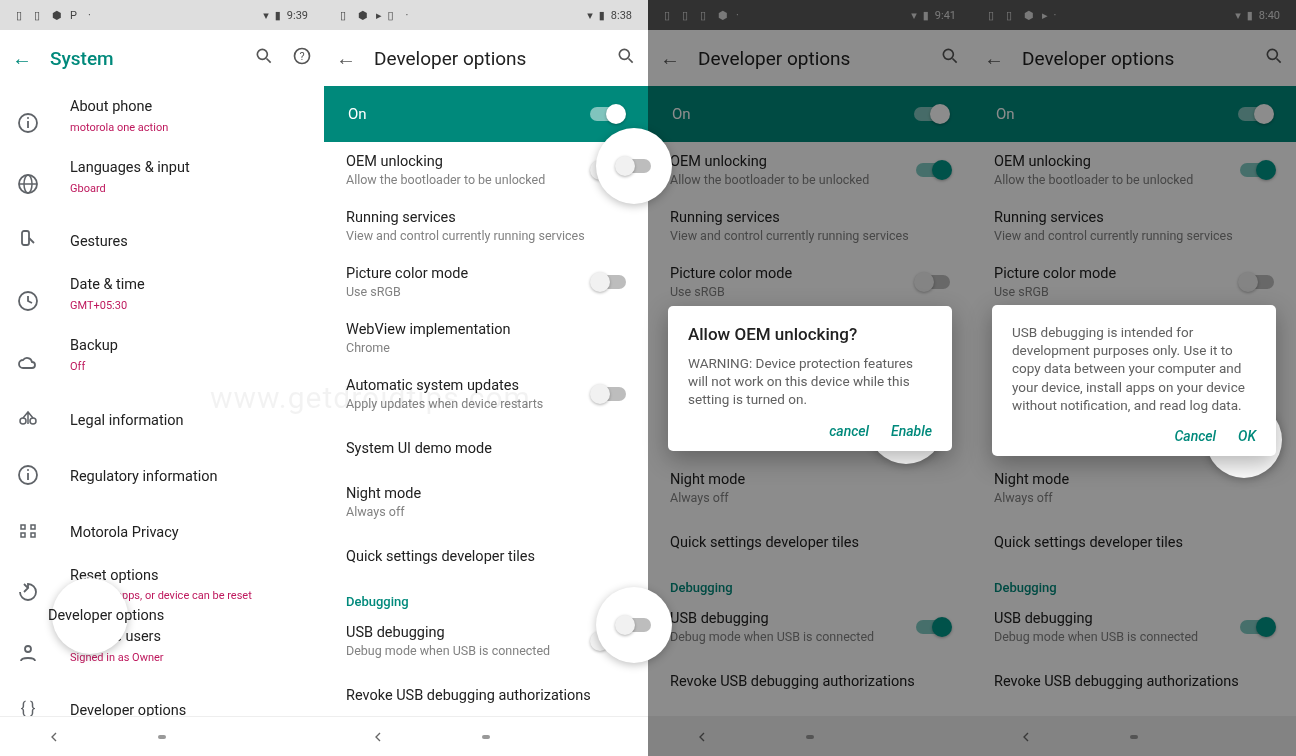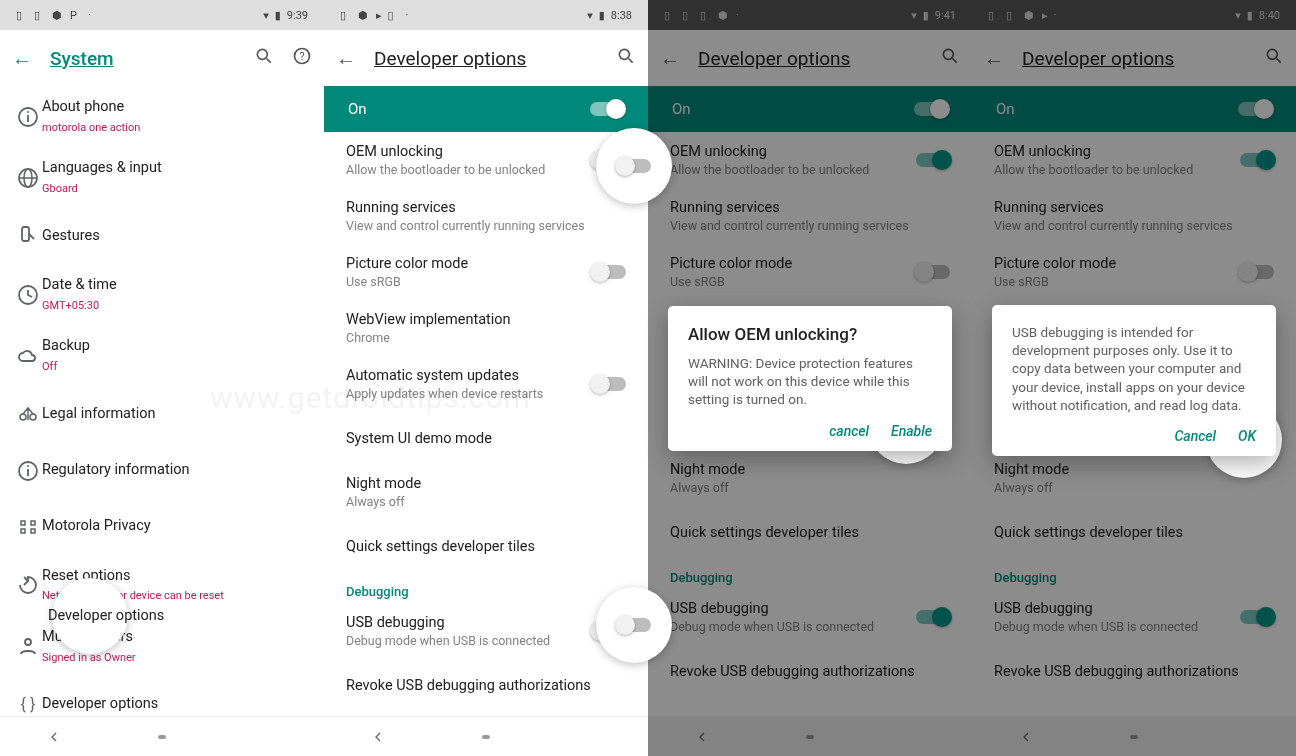--- a/index.html
+++ b/index.html
@@ -7,29 +7,29 @@
 .screen { width: 324px; height: 756px; background: #fafafa; display: flex; flex-direction: column; position: relative; }
 .screen.dimmed::after { content:''; position:absolute; inset:0; background:rgba(0,0,0,0.45); z-index:5; }
 .statusbar { height: 30px; background: #dedede; display:flex; align-items:center; justify-content:space-between; padding: 0 16px; font-size:11px; color:#444; }
 .statusbar.dark { background:#5a5a5a; color:#ddd; }
 .sb-left, .sb-right { display:flex; gap:6px; align-items:center; }
 .sb-icon { width:12px; height:12px; display:inline-block; }
 .appbar { height: 56px; display:flex; align-items:center; padding:0 12px; gap:18px; background:#fff; }
 .appbar.green-title .title { color:#00897b; font-weight:500; font-size:19px; }
 .appbar .back { color:#00897b; font-size:20px; }
 .appbar .back.dark { color:#555; }
-.appbar .title { flex:1; font-size:19px; color:#212121;text-decoration:underline; }
+.appbar .title { flex:1; font-size:19px; color:#212121; }
 .appbar .act { color:#555; font-size:18px; }
 .content { flex:1; overflow:hidden; background:#fff; }
-.setting { display:flex; align-items:center; padding:12px 16px; gap:2px; min-height:56px; }
+.setting { display:flex; align-items:flex-end; padding:12px 16px; gap:30px; min-height:56px; }
 .setting .ico { width:24px; display:flex; justify-content:center; color:#5f6368; }
 .setting .txt { flex:1; }
 .setting .t1 { font-size:14.5px; color:#212121; line-height:1.3; }
 .setting .t2 { font-size:11px; color:#be185d; line-height:1.3; margin-top:4px; }
-.dev-banner { background:#00897b; color:#fff; height:46px; display:flex; align-items:center; padding:0 24px; font-size:15px; }
+.dev-banner { background:#00897b; color:#fff; height:56px; display:flex; align-items:center; padding:0 24px; font-size:15px; }
 .dev-banner .sp { flex:1; }
 .toggle { width:34px; height:14px; background:#bdbdbd; border-radius:10px; position:relative; }
 .toggle::after { content:''; position:absolute; width:20px; height:20px; background:#f1f1f1; border-radius:50%; top:-3px; left:-2px; box-shadow:0 1px 3px rgba(0,0,0,.3); }
 .toggle.on { background:#80cbc4; }
 .toggle.on::after { background:#009688; left:16px; }
 .toggle.banner { background:rgba(255,255,255,.5); }
 .toggle.banner::after { background:#fff; left:16px; }
 .dev-row { display:flex; align-items:center; padding:11px 22px; min-height:52px; gap:19px; }
 .dev-row .txt { flex:1; }
 .dev-row .t1 { font-size:14.5px; color:#212121; }

